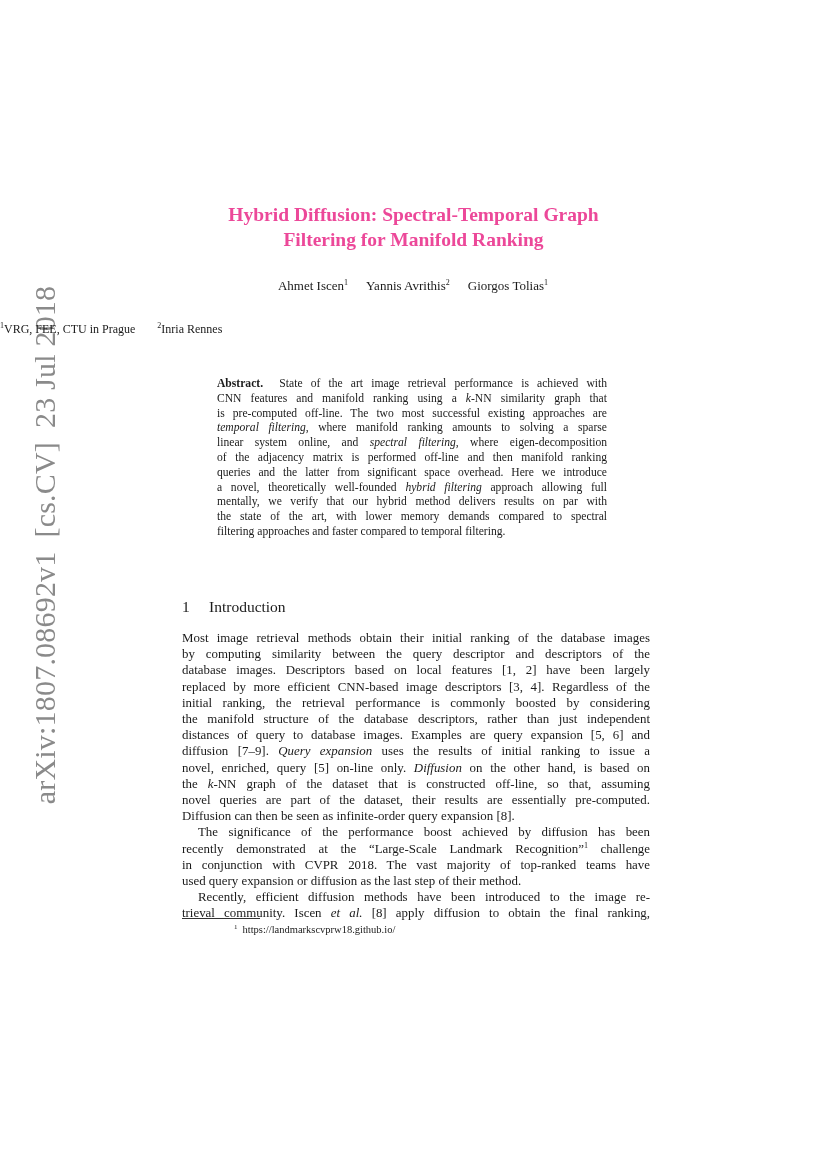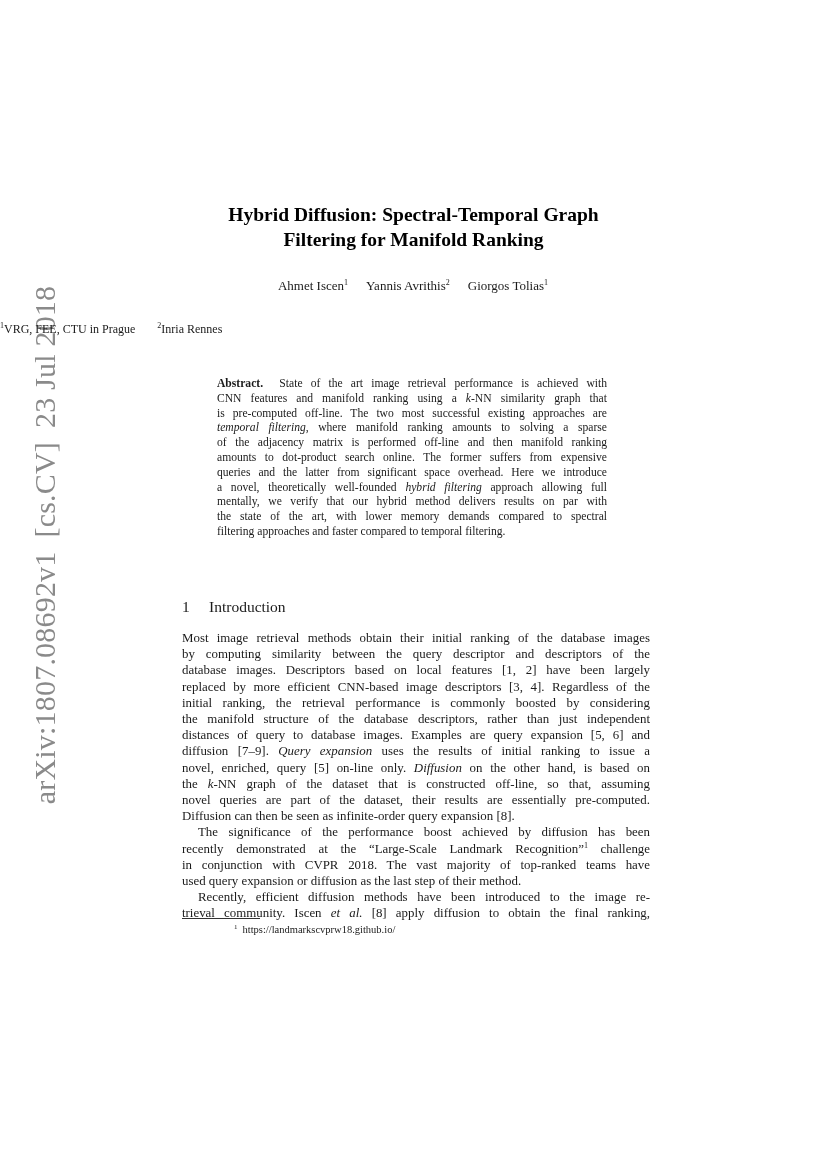--- a/index.html
+++ b/index.html
@@ -30,21 +30,21 @@
 
   .title {
     position: absolute;
     left: 0;
     width: 827px;
     top: 202px;
     text-align: center;
     font-weight: bold;
     font-size: 19.5px;
     line-height: 25px;
-    color: #000000;
+    color: #ec4899;
   }
   .authors {
     position: absolute;
     left: 0;
     width: 826px;
     top: 278px;
     text-align: center;
     font-size: 13px;
     line-height: 16px;
   }
@@ -140,22 +140,22 @@
 
 <div class="affils">
   <span><sup>1</sup><span>VRG, FEE, CTU in Prague</span></span><span><sup>2</sup><span>Inria Rennes</span></span>
 </div>
 
 <div class="abstract">
   <span class="line"><b class="lead">Abstract.</b>&nbsp;&nbsp;<span>State of the art image retrieval performance is achieved with</span></span>
   <span class="line"><span>CNN features and manifold ranking using a </span><em>k</em><span>-NN similarity graph that</span></span>
   <span class="line">is pre-computed off-line. The two most successful existing approaches are</span>
   <span class="line"><em>temporal filtering</em><span>, where manifold ranking amounts to solving a sparse</span></span>
+  <span class="line"><span>linear system online, and </span><em>spectral filtering</em><span>, where eigen-decomposition</span></span>
   <span class="line">of the adjacency matrix is performed off-line and then manifold ranking</span>
-  <span class="line">amounts to dot-product search online. The former suffers from expensive</span>
   <span class="line">queries and the latter from significant space overhead. Here we introduce</span>
   <span class="line"><span>a novel, theoretically well-founded </span><em>hybrid filtering</em><span> approach allowing full</span></span>
   <span class="line">mentally, we verify that our hybrid method delivers results on par with</span>
   <span class="line">the state of the art, with lower memory demands compared to spectral</span>
   <span class="line last">filtering approaches and faster compared to temporal filtering.</span>
 </div>
 
 <div class="section-heading">
   <span class="num">1</span><span>Introduction</span>
 </div>

